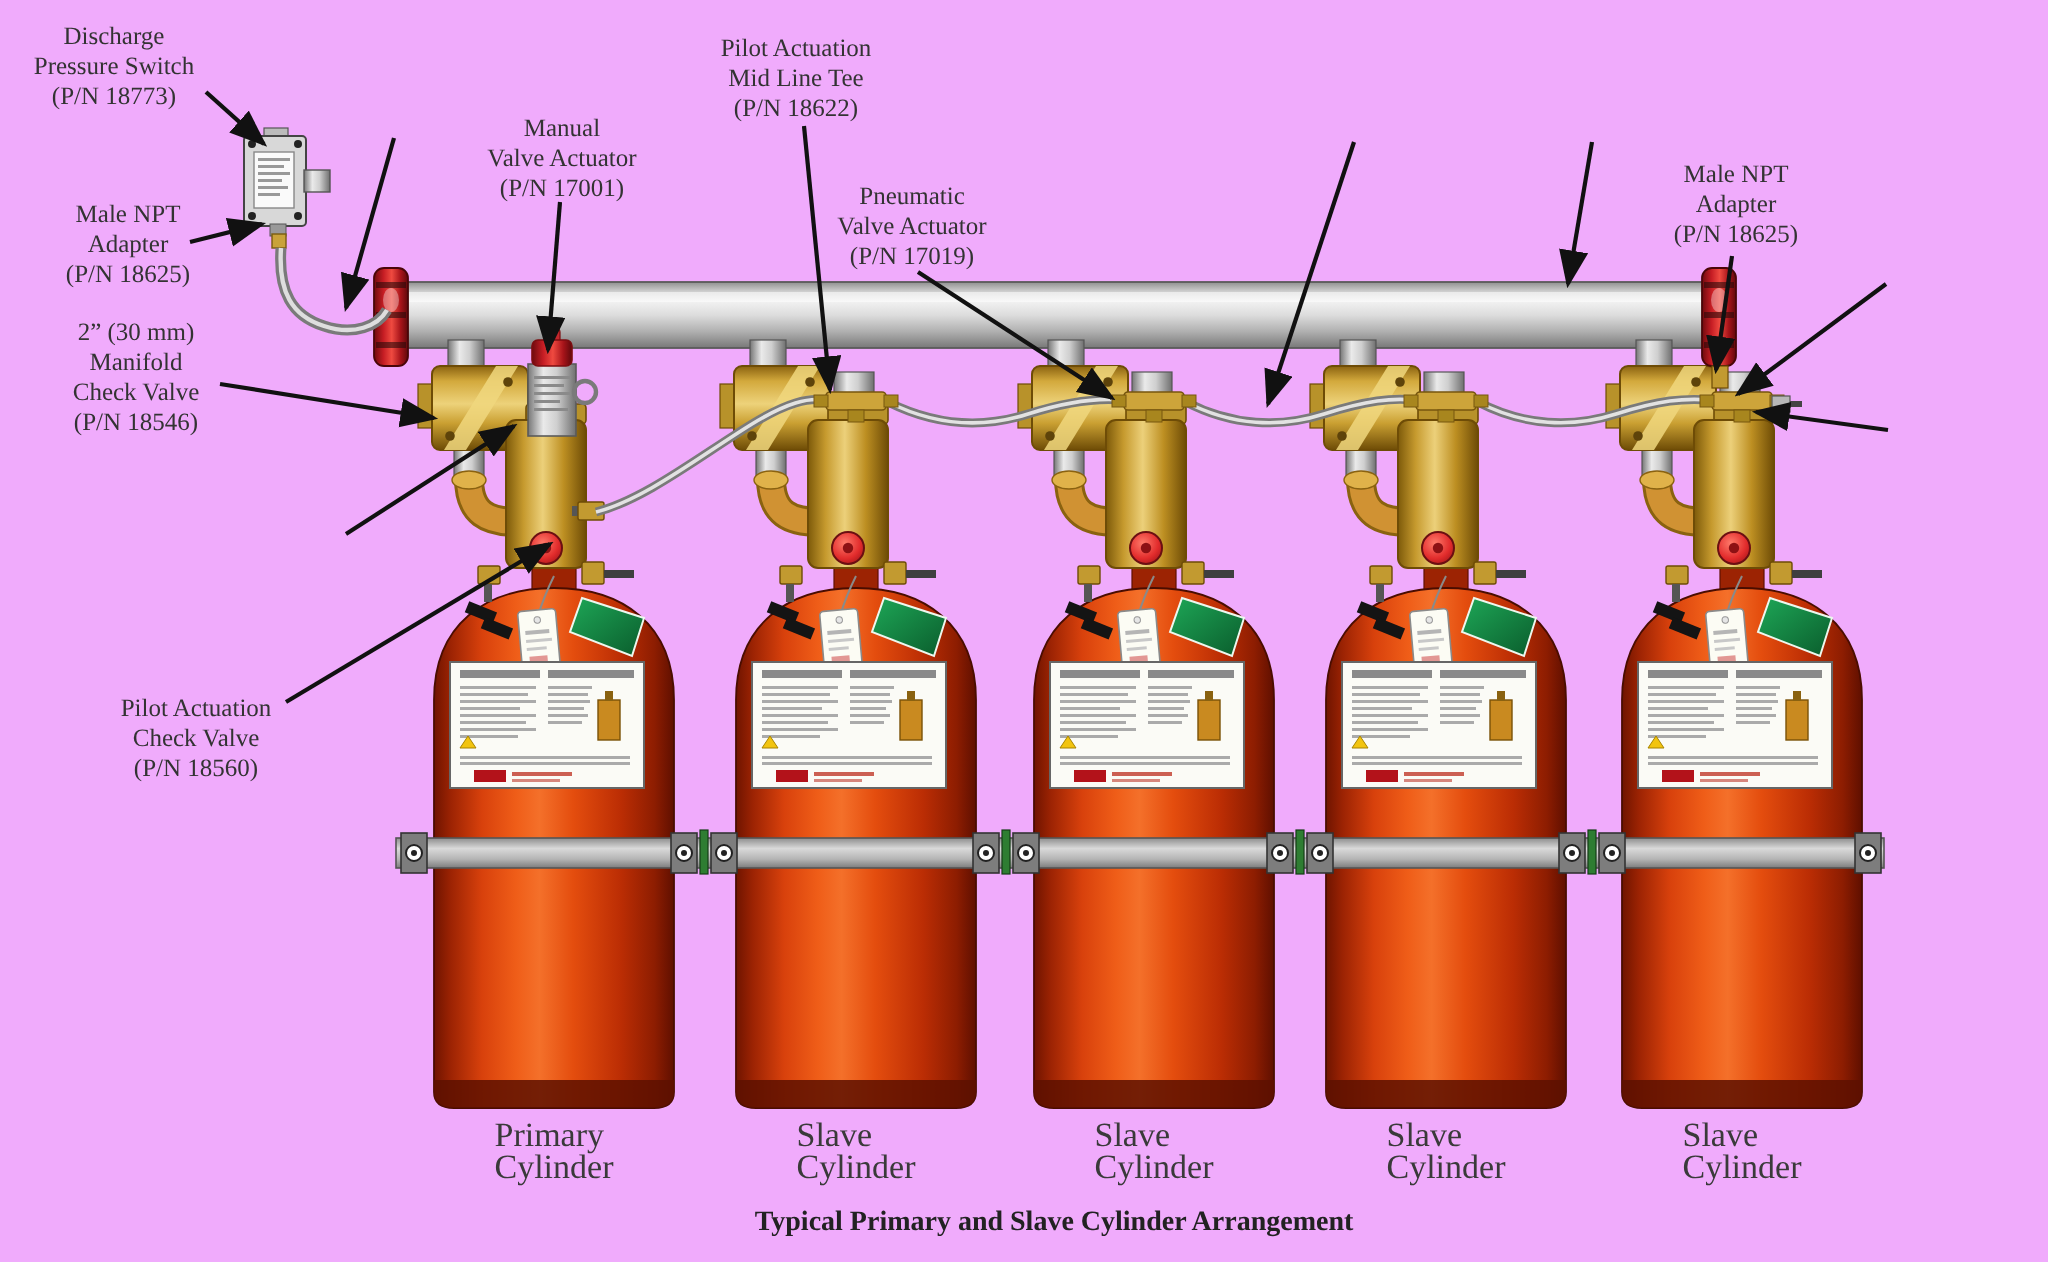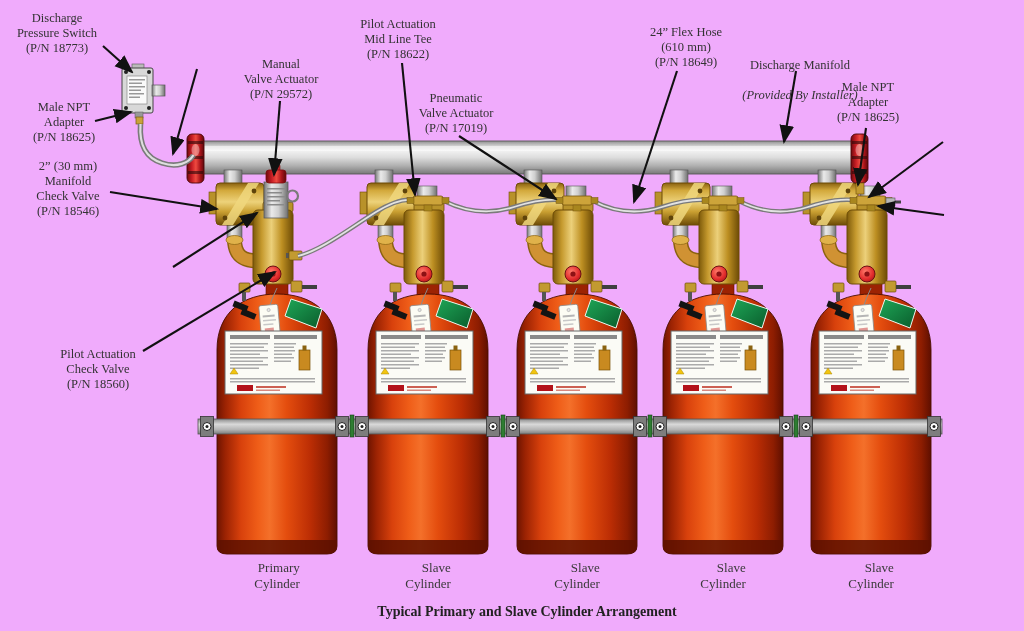--- a/index.html
+++ b/index.html
@@ -8,22 +8,22 @@
     font-family:Liberation Serif, serif;
   }
   #diagram-svg{position:absolute;left:0;top:0;}
   .callout{
     position:absolute;transform:translateX(-50%);
     white-space:pre-line;text-align:center;
     font-size:12.5px;line-height:15px;color:#333;font-weight:400;
   }
   .cyl-name{
     position:absolute;transform:translateX(-50%);
-    white-space:pre-line;text-align:right;
-    font-size:13px;line-height:16px;color:#3a3a3a;
+    white-space:pre-line;text-align:left;
+    font-size:17px;line-height:16px;color:#3a3a3a;
   }
   .caption{
     position:absolute;transform:translateX(-50%);
     font-size:14px;font-weight:bold;color:#222;white-space:nowrap;
   }
   .dm-italic{font-style:italic;display:block;}
   .dm-line1{display:block;}
 </style>
 </head>
 <body>
@@ -337,34 +337,27 @@
     <line x1="943" y1="142" x2="869" y2="197"></line>
     <line x1="944" y1="215" x2="878" y2="206"></line>
   </g>
 </svg>
 
 <div class="callout" style="left:57px;top:11px">Discharge
 Pressure Switch
 (P/N 18773)</div>
 <div class="callout" style="left:281px;top:57px">Manual
 Valve Actuator
-(P/N 29572)</div>
+(P/N 17001)</div>
 <div class="callout" style="left:398px;top:17px">Pilot Actuation
 Mid Line Tee
 (P/N 18622)</div>
 <div class="callout" style="left:456px;top:91px">Pneumatic
 Valve Actuator
 (P/N 17019)</div>
-<div class="callout" style="left:686px;top:25px">24” Flex Hose
-(610 mm)
-(P/N 18649)</div>
-<div class="callout" style="left:800px;top:43px">
-  <span class="dm-line1">Discharge Manifold</span>
-  <span class="dm-italic">(Provided By Installer)</span>
-</div>
 <div class="callout" style="left:868px;top:80px">Male NPT
 Adapter
 (P/N 18625)</div>
 <div class="callout" style="left:64px;top:100px">Male NPT
 Adapter
 (P/N 18625)</div>
 <div class="callout" style="left:68px;top:159px">2” (30 mm)
 Manifold
 Check Valve
 (P/N 18546)</div>

